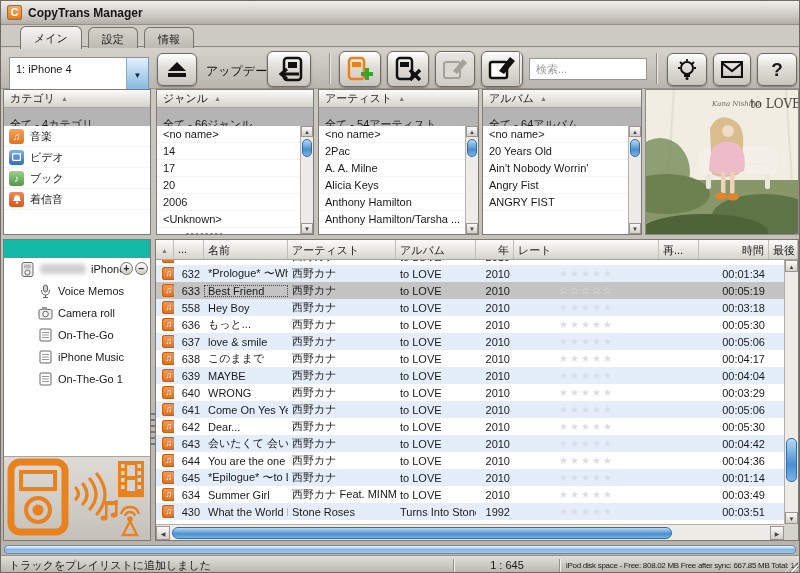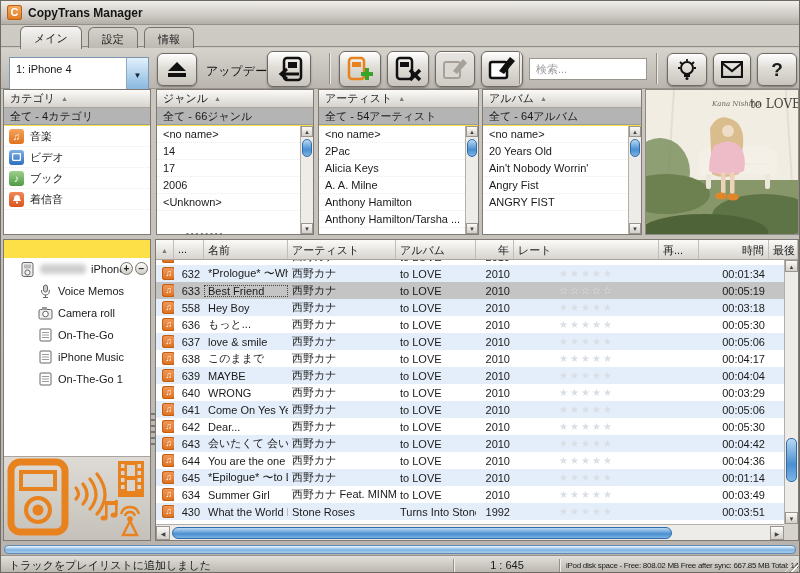--- a/index.html
+++ b/index.html
@@ -47,27 +47,27 @@
   .tbtn.disabled { background:linear-gradient(#e8e6e2,#cfccc6); }
   .vsep { width:2px; top:5px; height:31px;
     background:linear-gradient(90deg,#8f8b84 50%,#eceae6 50%); }
   .search-input { left:528px; top:10px; width:118px; height:22px;
     border:1px solid #9a968f; background:#fff; padding:3px 6px; font-size:11px;
     font-family:inherit; color:#333; }
   .search-input::placeholder { color:#9a9a9a; }
   .toolbar-label { top:15px; font-size:12px; color:#111; }
 
   
-  .panel { border:1px solid #7f7b74; background:#fde047; overflow:hidden; }
+  .panel { border:1px solid #7f7b74; background:#14b8a6; overflow:hidden; }
   .phead { height:18px; background:linear-gradient(#fbfaf8,#d6d3cd);
     border-bottom:1px solid #a9a59e; display:flex; align-items:center; gap:6px;
     padding:0 6px; }
   .sort-arrow { font-size:7px; color:#7d7a74; }
   .allrow { height:17px; background:#b4b4b4; border-bottom:1px solid #9c9c9c;
-    display:flex; align-items:center; padding:0 6px; }
+    display:flex; align-items:center; padding:16px 6px; }
   .plist { position:absolute; left:0; top:36px; bottom:0; right:0; background:#fff; }
   .plist.with-sb { right:13px; }
   .pitem { height:17px; line-height:17px; padding:0 6px; white-space:nowrap;
     overflow:hidden; border-bottom:1px dotted #ececec; }
   .citem { height:21px; display:flex; align-items:center; gap:6px; padding:0 5px;
     border-bottom:1px dotted #ececec; }
   .cicon { width:15px; height:15px; border-radius:3px; color:#fff;
     display:grid; place-items:center; font-size:10px; flex:0 0 15px; }
   .mini-sb { position:absolute; right:0; top:36px; bottom:0; width:13px;
     background:#edece9; border-left:1px solid #b5b1aa; }
@@ -271,20 +271,21 @@
     <span>ジャンル</span>
     <span class="sort-arrow">▲</span>
   </div>
   <div class="allrow">
       <span>全て - 66ジャンル</span>
     </div>
   <div class="plist with-sb">
     <div class="pitem">&lt;no name&gt;</div>
     <div class="pitem">14</div>
     <div class="pitem">17</div>
+    <div class="pitem">20</div>
     <div class="pitem">2006</div>
     <div class="pitem">&lt;Unknown&gt;</div>
   </div>
   <div class="mini-sb">
     <div class="sb-btn" style="top:0;">▲</div>
     <div class="sb-thumb" style="top:13px;height:18px;"></div>
     <div class="sb-btn" style="bottom:0;">▼</div>
   </div>
 </div>
 
@@ -292,22 +293,22 @@
   <div class="phead">
     <span>アーティスト</span>
     <span class="sort-arrow">▲</span>
   </div>
   <div class="allrow">
       <span>全て - 54アーティスト</span>
     </div>
   <div class="plist with-sb">
     <div class="pitem">&lt;no name&gt;</div>
     <div class="pitem">2Pac</div>
+    <div class="pitem">A. A. Milne</div>
     <div class="pitem">Alicia Keys</div>
-    <div class="pitem">A. A. Milne</div>
     <div class="pitem">Anthony Hamilton</div>
     <div class="pitem">Anthony Hamilton/Tarsha ...</div>
   </div>
   <div class="mini-sb">
     <div class="sb-btn" style="top:0;">▲</div>
     <div class="sb-thumb" style="top:13px;height:18px;"></div>
     <div class="sb-btn" style="bottom:0;">▼</div>
   </div>
 </div>
 

